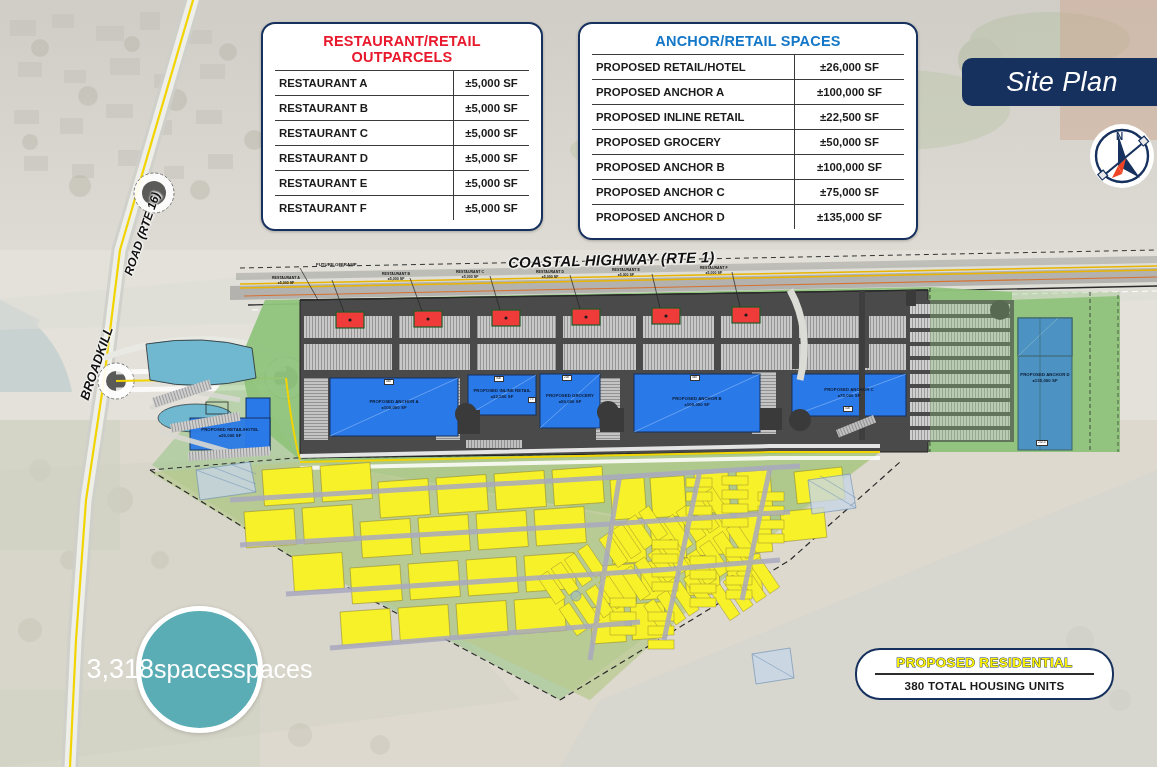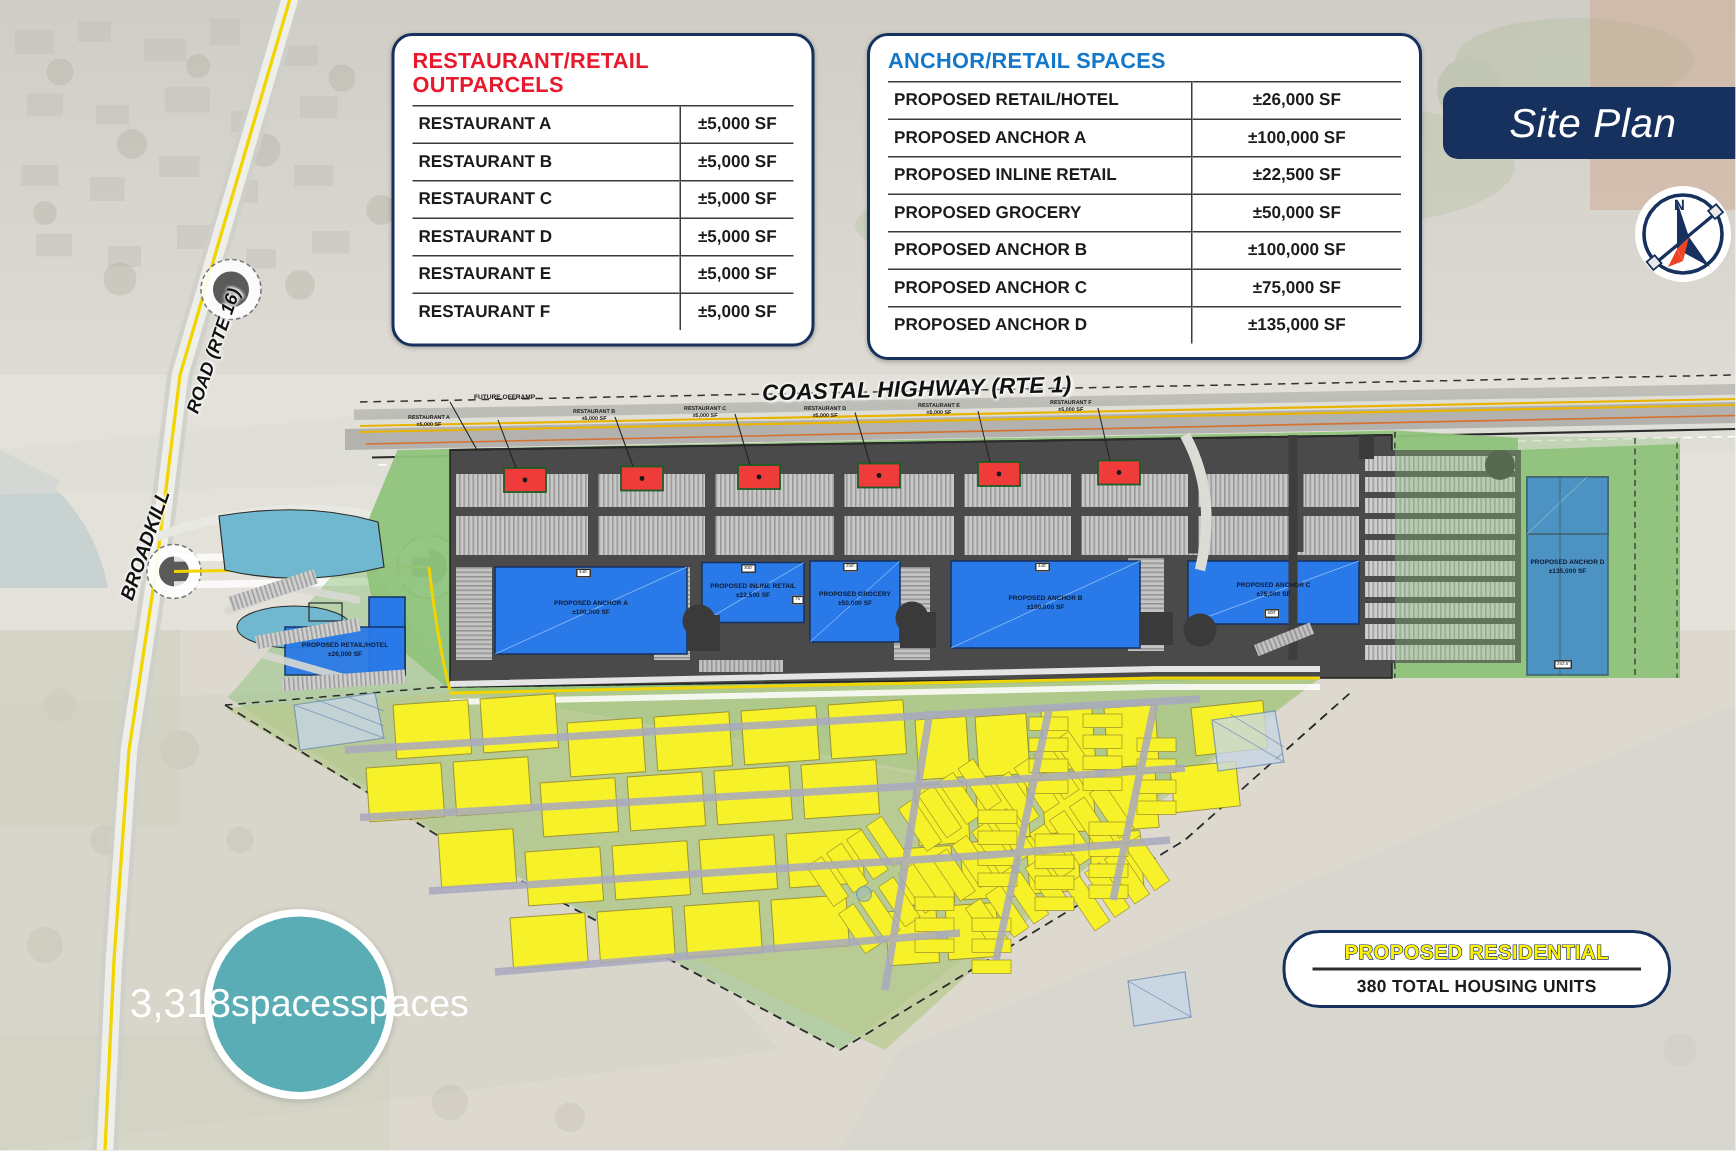--- a/index.html
+++ b/index.html
@@ -15,39 +15,39 @@
   .aerial svg{display:block;}
 
   
   .legend-card{
     position:absolute;background:#ffffff;
     border:2.5px solid #16315e;border-radius:14px;
     box-shadow:0 1px 3px rgba(0,0,0,.25);
     padding:7px 12px 9px 12px;box-sizing:border-box;
   }
   .legend-title{
-    text-align:left;font-weight:bold;letter-spacing:.2px;
+    text-align:center;font-weight:bold;letter-spacing:.2px;
     font-size:14.5px;padding:2px 0 5px 0;
   }
   .t-red .legend-title{color:#e8192c;}
   .t-blue .legend-title{color:#1477c8;}
   table.legend{border-collapse:collapse;width:100%;}
   table.legend td{
     font-size:11.4px;font-weight:bold;color:#1b1b1b;
     border-top:1.6px solid #3a3a3a;
     padding:6px 2px 6px 4px;white-space:nowrap;
   }
   table.legend tr:first-child td{border-top:1.6px solid #3a3a3a;}
   table.legend td.val{
     border-left:1.6px solid #3a3a3a;text-align:center;
     padding-left:10px;padding-right:10px;font-weight:bold;
   }
   #card-outparcels{left:261px;top:22px;width:282px;}
   #card-outparcels table.legend td.name{width:172px;}
-  #card-anchors{left:578px;top:22px;width:370px;}
+  #card-anchors{left:578px;top:22px;width:340px;}
   #card-anchors table.legend td.name{width:196px;}
 
   
   #title-banner{
     position:absolute;left:962px;top:58px;width:200px;height:48px;
     background:#16315e;border-radius:10px 0 0 10px;
     display:flex;align-items:center;justify-content:center;
   }
   #title-banner span{
     color:#ffffff;font-size:27px;letter-spacing:.4px;font-weight:400;font-style:italic;
@@ -64,21 +64,21 @@
     align-items:center;justify-content:center;
     box-shadow:0 1px 4px rgba(0,0,0,.18);
   }
   #parking-badge div{
     color:#ffffff;font-size:25px;line-height:1.06;text-align:center;font-weight:400;
   }
   #parking-badge .pb-num{font-size:27px;}
 
   
   #residential-box{
-    position:absolute;left:855px;top:620px;width:259px;height:52px;
+    position:absolute;left:855px;top:648px;width:259px;height:52px;
     background:#ffffff;border:2.5px solid #16315e;border-radius:25px;
     box-sizing:border-box;padding:5px 18px 0 18px;
   }
   #residential-box .res-title{
     text-align:center;font-size:13.5px;font-weight:bold;letter-spacing:.3px;
     color:#fff200;
     -webkit-text-stroke:0.9px #16315e;
     paint-order:stroke fill;
     margin-bottom:3px;
   }

